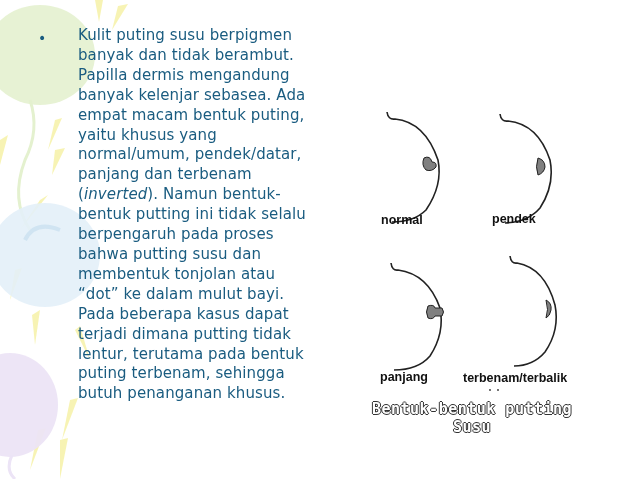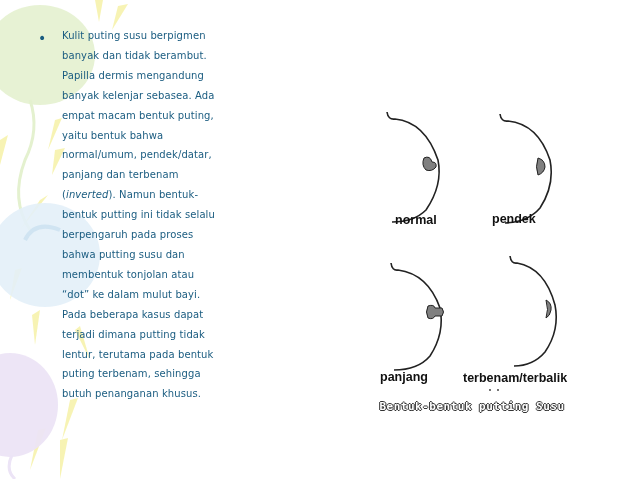--- a/index.html
+++ b/index.html
@@ -9,35 +9,35 @@
       font-family: "DejaVu Sans", "Liberation Sans", sans-serif;
     }
     .bg { position: absolute; inset: 0; pointer-events: none; }
     .bullet-block {
       position: absolute; left: 38px; top: 26px; width: 290px;
     }
     .bullet-dot {
       position: absolute; left: 0; top: 4px; color: #1a5c80; font-size: 14px;
     }
     .bullet-text {
-      margin-left: 24px;
+      margin-left: 40px;
       color: #1a5c80;
-      font-size: 10px;
+      font-size: 15px;
       line-height: 19.9px;
       letter-spacing: 0.1px;
     }
     .bullet-text span.line { display: block; white-space: nowrap; }
     .bullet-text i { font-style: italic; }
     .fig-label {
       position: absolute; font-family: "Liberation Sans", sans-serif;
       font-weight: bold; font-size: 12.5px; color: #111;
     }
     .caption {
       position: absolute; left: 352px; top: 400px; width: 240px; text-align: center;
-      font-family: "DejaVu Sans Mono", monospace; font-weight: bold; font-size: 11px;
+      font-family: "DejaVu Sans Mono", monospace; font-weight: bold; font-size: 15px;
       color: #ffffff; letter-spacing: 0.5px;
       text-shadow: -1px 0 #333, 1px 0 #333, 0 -1px #333, 0 1px #333;
     }
   </style>
 </head>
 <body>
 
 <svg class="bg" width="638" height="479" viewBox="0 0 638 479">
 
   <g fill="#f6f2a8" opacity="0.85">
@@ -66,21 +66,21 @@
 </svg>
 
 <div class="bullet-block">
   <span class="bullet-dot">•</span>
   <div class="bullet-text">
     <span class="line">Kulit puting susu berpigmen</span>
     <span class="line">banyak dan tidak berambut.</span>
     <span class="line">Papilla dermis mengandung</span>
     <span class="line">banyak kelenjar sebasea. Ada</span>
     <span class="line">empat macam bentuk puting,</span>
-    <span class="line">yaitu bentuk bahwa</span>
+    <span class="line">yaitu khusus yang</span>
     <span class="line">normal/umum, pendek/datar,</span>
     <span class="line">panjang dan terbenam</span>
     <span class="line"><span>(</span><i>inverted</i><span>). Namun bentuk-</span></span>
     <span class="line">bentuk putting ini tidak selalu</span>
     <span class="line">berpengaruh pada proses</span>
     <span class="line">bahwa putting susu dan</span>
     <span class="line">membentuk tonjolan atau</span>
     <span class="line">“dot” ke dalam mulut bayi.</span>
     <span class="line">Pada beberapa kasus dapat</span>
     <span class="line">terjadi dimana putting tidak</span>
@@ -110,18 +110,18 @@
     <path d="M428,306 Q434,304 435,308 L442,308 Q445,312 442,316 L435,316 Q433,320 428,318 Q425,312 428,306 Z"></path>
 
     <path d="M546,300 Q552,303 551,310 Q550,316 546,318 Q549,310 546,300 Z"></path>
   </g>
   <g fill="#333">
     <circle cx="490" cy="390" r="0.9"></circle>
     <circle cx="498" cy="390" r="0.9"></circle>
   </g>
 </svg>
 
-<span class="fig-label" style="left:376px; top:213px;padding-left:19px;">normal</span>
+<span class="fig-label" style="left:362px; top:213px;padding-left:19px;">normal</span>
 <span class="fig-label" style="left:492px; top:212px;">pendek</span>
 <span class="fig-label" style="left:380px; top:370px;">panjang</span>
 <span class="fig-label" style="left:463px; top:371px;text-align:center;">terbenam/terbalik</span>
 
 <div class="caption">Bentuk-bentuk putting Susu</div>
 
 </body></html>

